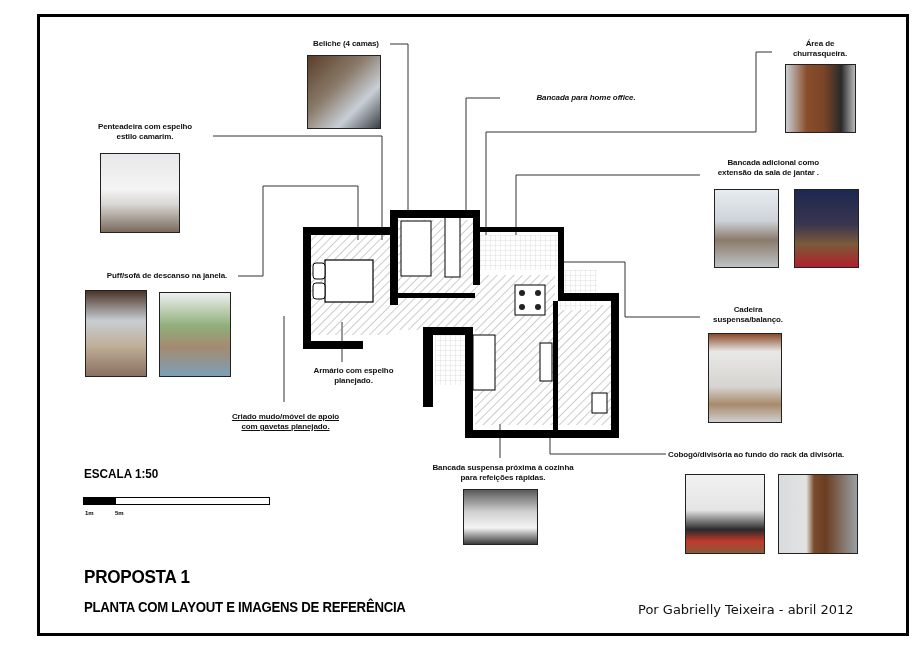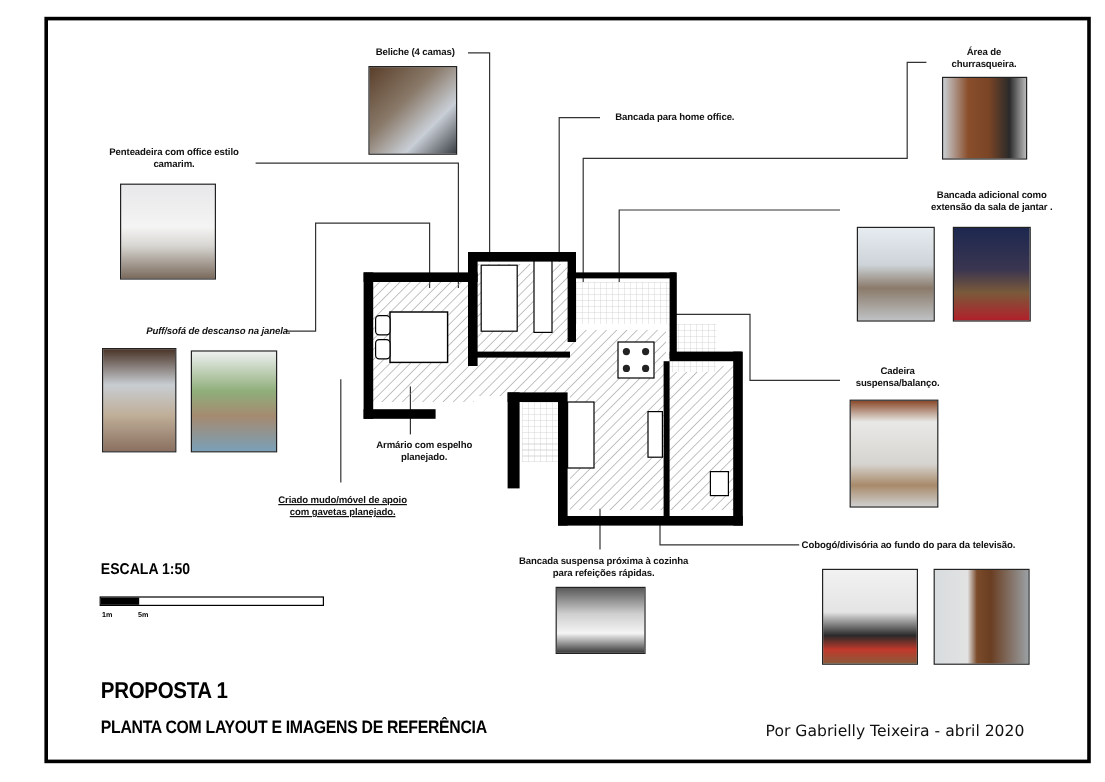--- a/index.html
+++ b/index.html
@@ -115,36 +115,36 @@
 <div class="ph" style="left:714px;top:189px;width:65px;height:79px;background:linear-gradient(180deg,#e6ecf0 0%,#cdd3d8 40%,#8a7a6a 65%,#bfc2c4 100%);"></div>
 <div class="ph" style="left:794px;top:189px;width:65px;height:79px;background:linear-gradient(180deg,#1d2850 0%,#3a3550 45%,#7a5a3a 70%,#b1202a 100%);"></div>
 <div class="ph" style="left:85px;top:290px;width:62px;height:87px;background:linear-gradient(180deg,#4a3428 0%,#c8cdd2 35%,#bfae98 65%,#8a7060 100%);"></div>
 <div class="ph" style="left:159px;top:292px;width:72px;height:85px;background:linear-gradient(180deg,#eef0f0 0%,#8fae7a 40%,#a58a70 65%,#7aa0b8 100%);"></div>
 <div class="ph" style="left:708px;top:333px;width:74px;height:90px;background:linear-gradient(180deg,#8a4a2a 0%,#e8e8e6 20%,#d6d4d0 60%,#a88a6a 80%,#cfcfcf 100%);"></div>
 <div class="ph" style="left:685px;top:474px;width:80px;height:80px;background:linear-gradient(180deg,#f2f2f2 0%,#e4e4e4 45%,#2a2a2a 70%,#c0392b 85%,#8a5a3a 100%);"></div>
 <div class="ph" style="left:778px;top:474px;width:80px;height:80px;background:linear-gradient(90deg,#d8dcde 0%,#e2e2e2 35%,#7a4a2a 45%,#6a3e22 60%,#9aa0a4 100%);"></div>
 <div class="ph" style="left:463px;top:489px;width:75px;height:56px;background:linear-gradient(180deg,#5a5a5a 0%,#cfcfcf 40%,#f4f4f4 70%,#3a3a3a 100%);"></div>
 
 <div class="lbl" style="left:302px;top:39px;width:88px;">Beliche (4 camas)</div>
-<div class="lbl" style="left:90px;top:122px;width:110px;">Penteadeira com office estilo camarim.</div>
-<div class="lbl" style="left:502px;top:93px;width:110px;text-align:right;">Bancada para home office.</div>
+<div class="lbl" style="left:90px;top:122px;width:110px;">Penteadeira com espelho estilo camarim.</div>
+<div class="lbl" style="left:531px;top:93px;width:110px;text-align:center;font-style:italic;">Bancada para home office.</div>
 <div class="lbl" style="left:790px;top:39px;width:60px;">Área de churrasqueira.</div>
-<div class="lbl" style="left:769px;top:158px;width:115px;">Bancada adicional como extensão da sala de jantar .</div>
-<div class="lbl" style="left:112px;top:271px;width:140px;font-style:italic;">Puff/sofá de descanso na janela.</div>
+<div class="lbl" style="left:704px;top:158px;width:115px;text-align:right;">Bancada adicional como extensão da sala de jantar .</div>
+<div class="lbl" style="left:97px;top:271px;width:140px;">Puff/sofá de descanso na janela.</div>
 <div class="lbl" style="left:708px;top:305px;width:80px;">Cadeira suspensa/balanço.</div>
 <div class="lbl" style="left:306px;top:366px;width:95px;">Armário com espelho planejado.</div>
 <div class="lbl" style="left:228px;top:412px;width:115px;text-decoration:underline;">Criado mudo/móvel de apoio com gavetas planejado.</div>
-<div class="lbl" style="left:668px;top:450px;width:200px;text-align:left;">Cobogó/divisória ao fundo do para da televisão.</div>
+<div class="lbl" style="left:668px;top:450px;width:200px;text-align:left;">Cobogó/divisória ao fundo do rack da divisória.</div>
 <div class="lbl" style="left:428px;top:463px;width:150px;">Bancada suspensa próxima à cozinha para refeições rápidas.</div>
 
 <div class="scale-title">ESCALA 1:50</div>
 <div class="scale-bar">
     <div class="fill"></div>
   </div>
 <div class="scale-tick" style="left:85px;">1m</div>
 <div class="scale-tick" style="left:115px;">5m</div>
 
 <div class="title1">PROPOSTA 1</div>
 <div class="title2">PLANTA COM LAYOUT E IMAGENS DE REFERÊNCIA</div>
 
 <div class="author">
-  <b>Por Gabrielly Teixeira</b><span> - </span><span class="date">abril 2020</span>
+  <b>Por Gabrielly Teixeira</b><span> - </span><span class="date">abril 2012</span>
 </div>
 
 </body></html>

